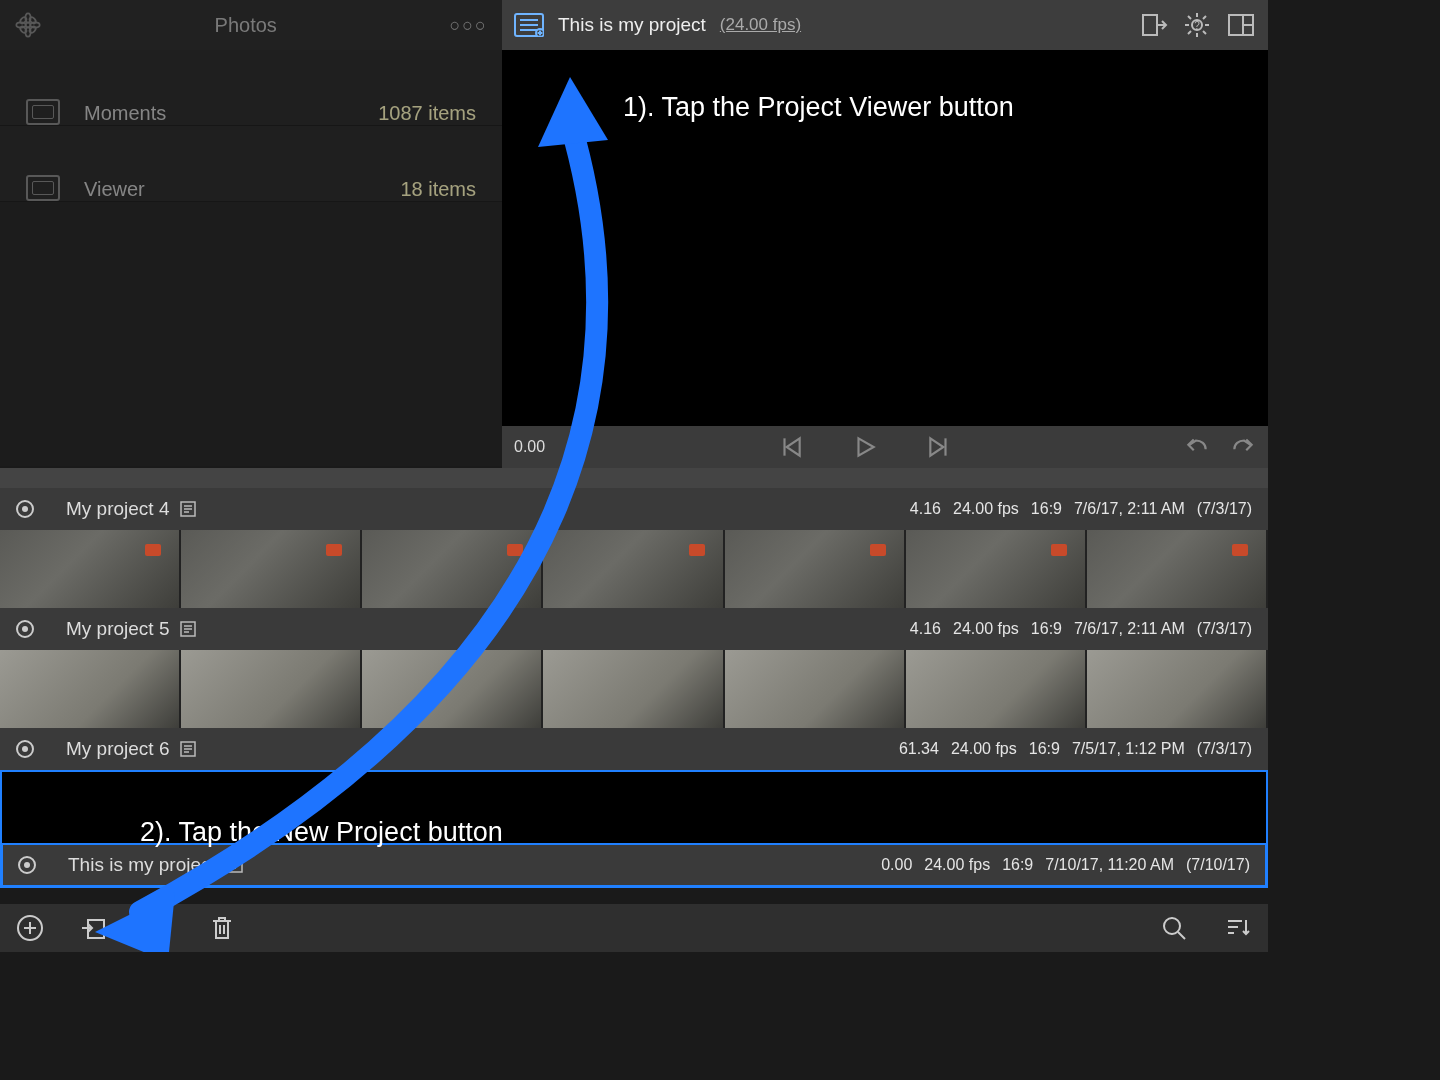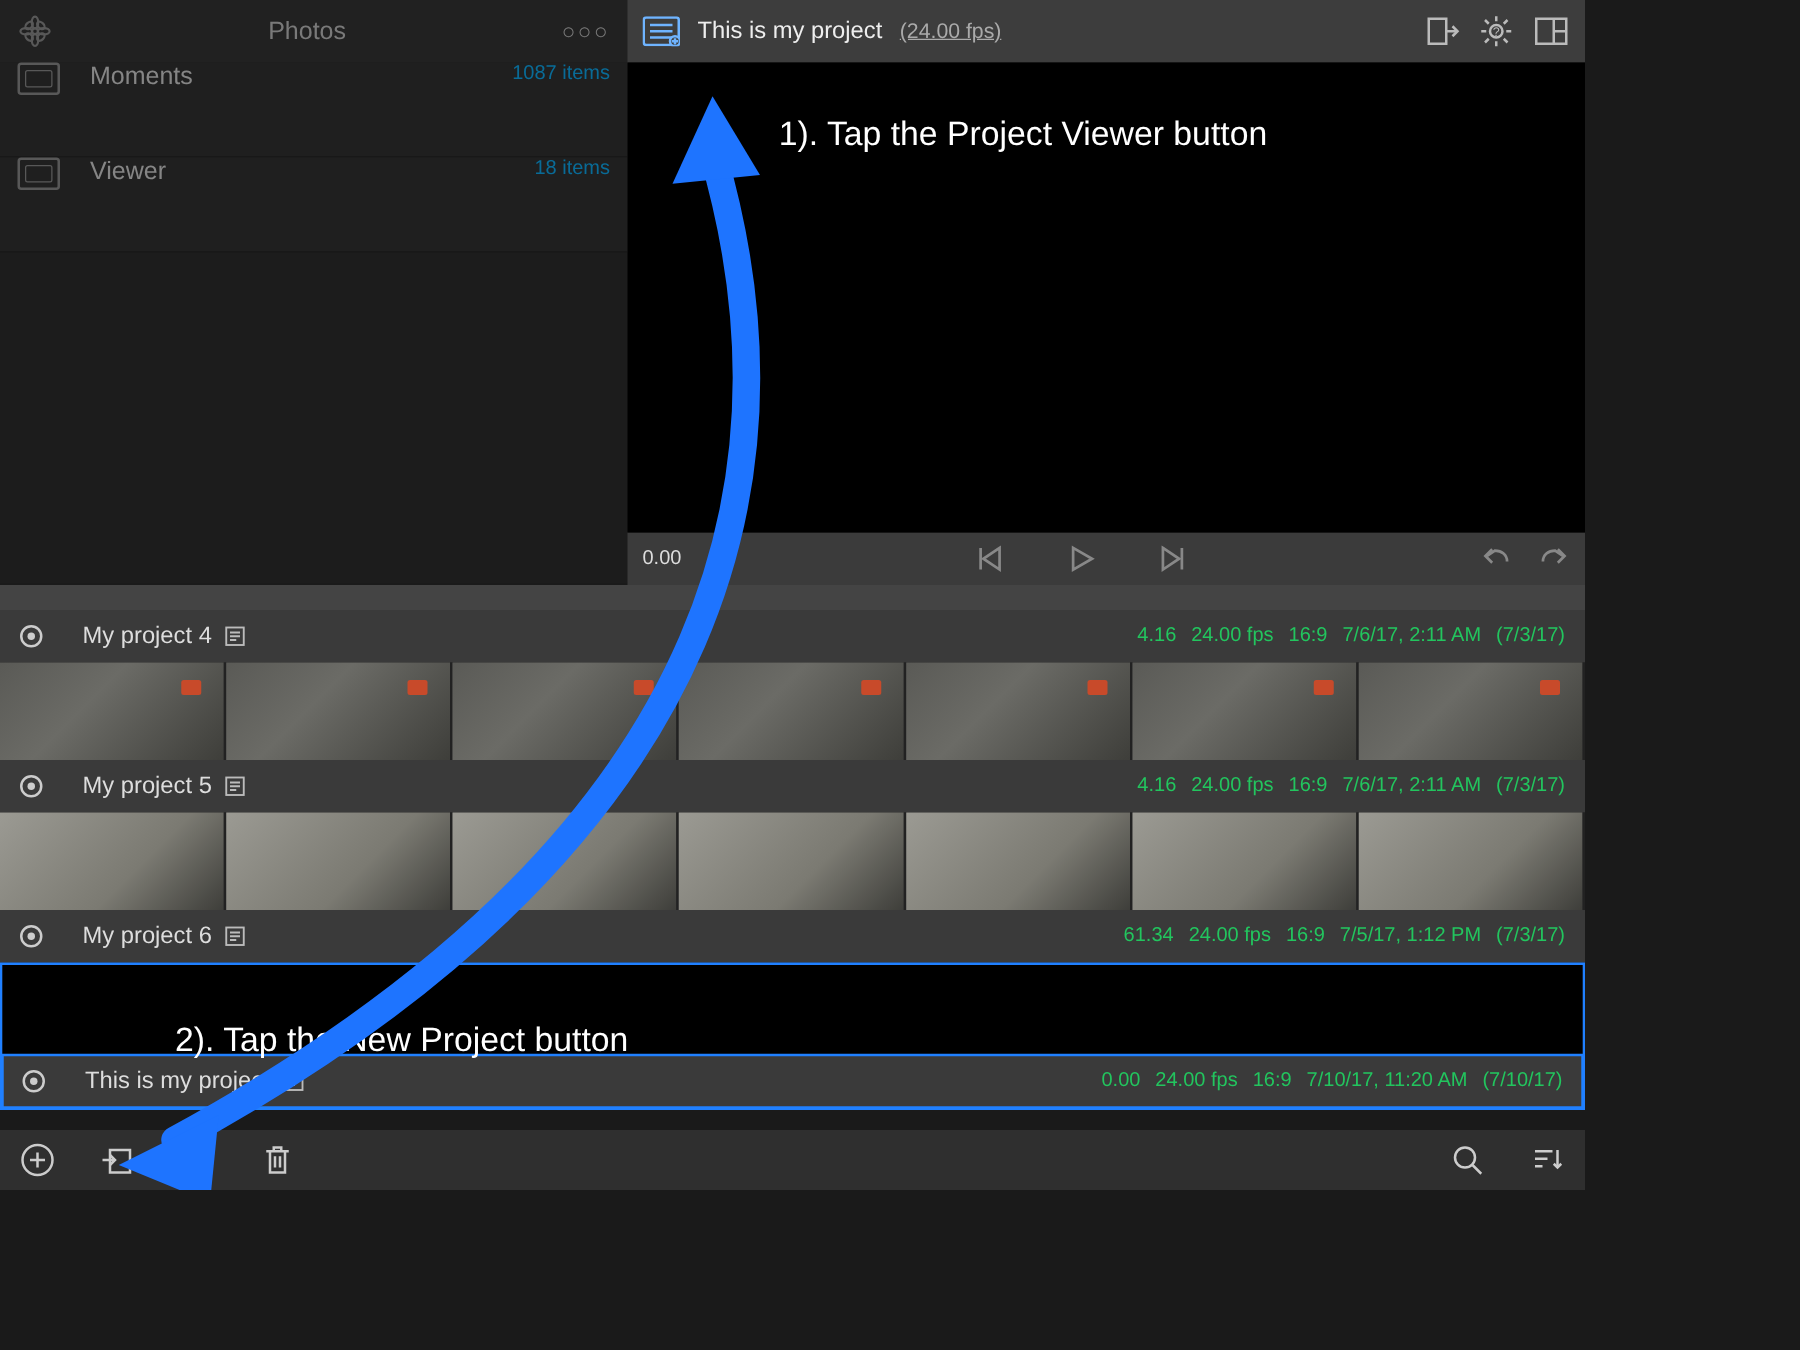--- a/index.html
+++ b/index.html
@@ -5,25 +5,25 @@
   * { margin:0; padding:0; box-sizing:border-box; font-family: -apple-system, Helvetica, Arial, sans-serif; }
   html,body { width:1268px; height:952px; background:#1a1a1a; color:#ccc; overflow:hidden; position:relative; }
   .app { width:1268px; height:952px; position:relative; }
 
   
   .photos-panel { position:absolute; top:0; left:0; width:502px; height:466px; background:#2b2b2b; }
   .photos-header { height:50px; display:flex; align-items:center; justify-content:space-between; padding:0 14px; background:#343434; }
   .photos-header .flower { width:28px; height:28px; }
   .photos-header .title { flex:1; text-align:center; font-size:20px; color:#bbb; }
   .photos-header .dots { font-size:18px; color:#bbb; letter-spacing:2px; }
-  .photos-list .row { height:76px; display:flex; align-items:flex-start; padding:0 14px; border-bottom:1px solid #222; background:#303030; }
+  .photos-list .row { height:76px; display:flex; align-items:flex-end; padding:0 26px; border-bottom:1px solid #222; background:#303030; }
   .photos-list .row .ricon { width:34px; height:26px; border:2px solid #888; border-radius:3px; margin-right:24px; position:relative; }
   .photos-list .row .ricon::after{ content:""; position:absolute; inset:4px; border:1px solid #888; border-radius:2px;}
   .photos-list .row .rlabel { font-size:20px; color:#ccc; flex:1; }
-  .photos-list .row .rcount { font-size:16px; color:#0ea5e9; }
+  .photos-list .row .rcount { font-size:20px; color:#fef9c3; }
   .photos-panel .dimmer { position:absolute; inset:0; background:rgba(0,0,0,0.35); pointer-events:none; }
 
   
   .proj-area { position:absolute; top:0; left:502px; right:0; }
   .proj-bar { height:50px; background:#3d3d3d; display:flex; align-items:center; padding:0 12px; gap:14px; }
   .proj-bar .pv-btn { width:30px; height:24px; }
   .proj-bar .pt { font-size:19px; color:#eee; }
   .proj-bar .pfps { font-size:17px; color:#aaa;text-decoration:underline; }
   .proj-bar .spacer { flex:1; }
   .proj-bar svg.tico { width:30px; height:30px; }
@@ -40,21 +40,21 @@
   .filmstrip .thumb { flex:1; border-right:2px solid #222; background:linear-gradient(135deg,#5a5a56 0%,#6b6b66 40%,#3e3e3a 100%); position:relative; }
   .filmstrip .thumb .cap{position:absolute;top:14px;right:18px;width:16px;height:12px;background:#c84a2a;border-radius:2px;}
   .filmstrip.alt .thumb { background:linear-gradient(135deg,#9b9a93 0%,#7b7a72 60%,#3e3e3a 100%); }
   .filmstrip.sliver { height:20px; background:#444;}
   .metabar { height:42px; background:#3a3a3a; display:flex; align-items:center; padding:0 16px; font-size:17px; color:#ddd; }
   .metabar .radio { width:18px; height:18px; border:2px solid #ccc; border-radius:50%; margin-right:12px; position:relative; }
   .metabar .radio::after{ content:""; position:absolute; inset:4px; background:#ccc; border-radius:50%; }
   .metabar .pname { font-size:19px;margin-left:20px; }
   .metabar .note { width:18px; height:18px; margin-left:10px; }
   .metabar .mfill { flex:1; }
-  .metabar .minfo { font-size:16px; color:#22c55e; display:flex; gap:12px; }
+  .metabar .minfo { font-size:16px; color:#e5e5e5; display:flex; gap:12px; }
   .metabar .minfo span{ white-space:nowrap;}
   .metabar.selected { outline:2px solid #2080ff; outline-offset:-1px; }
 
   
   .proj-selected { border:2px solid #2080ff; }
   .proj-selected .preview { height:72px; background:#000;}
   
   
   .bottombar { position:absolute; left:0; right:0; bottom:0; height:48px; background:#2f2f2f; display:flex; align-items:center; padding:0 16px; gap:36px; }
   .bottombar .bfill{flex:1;}

